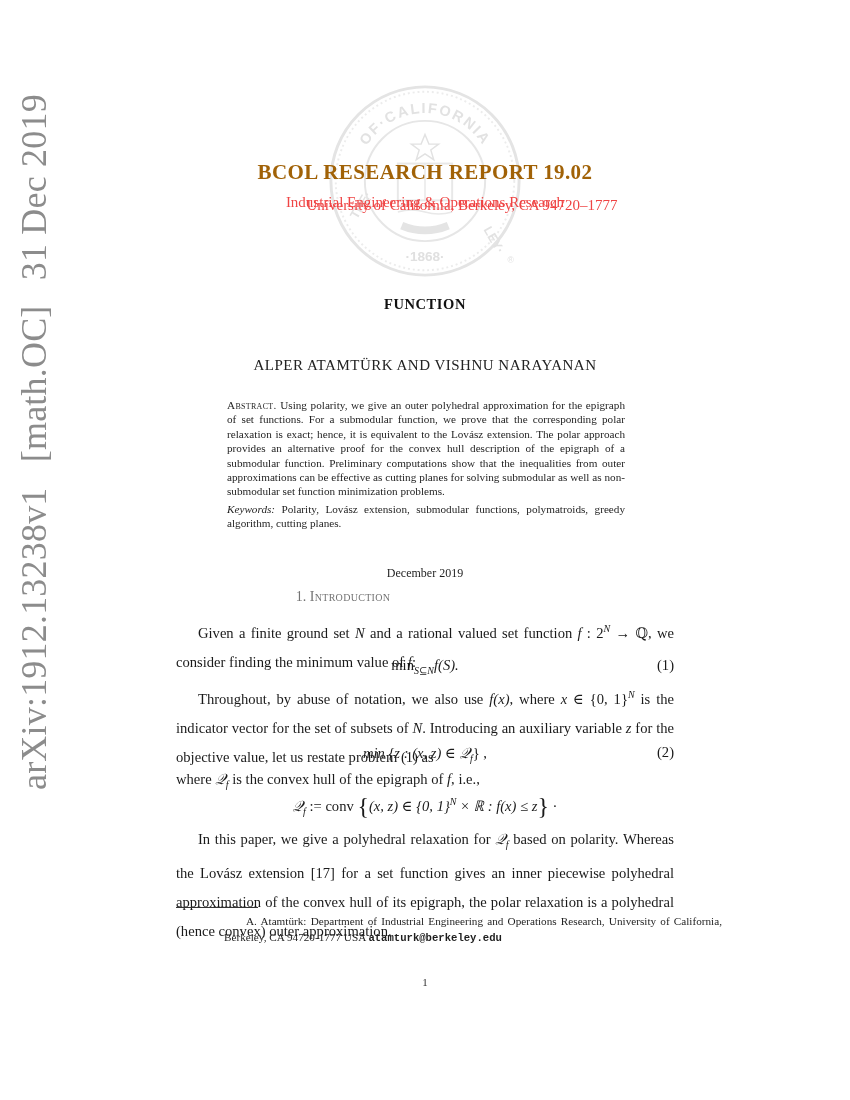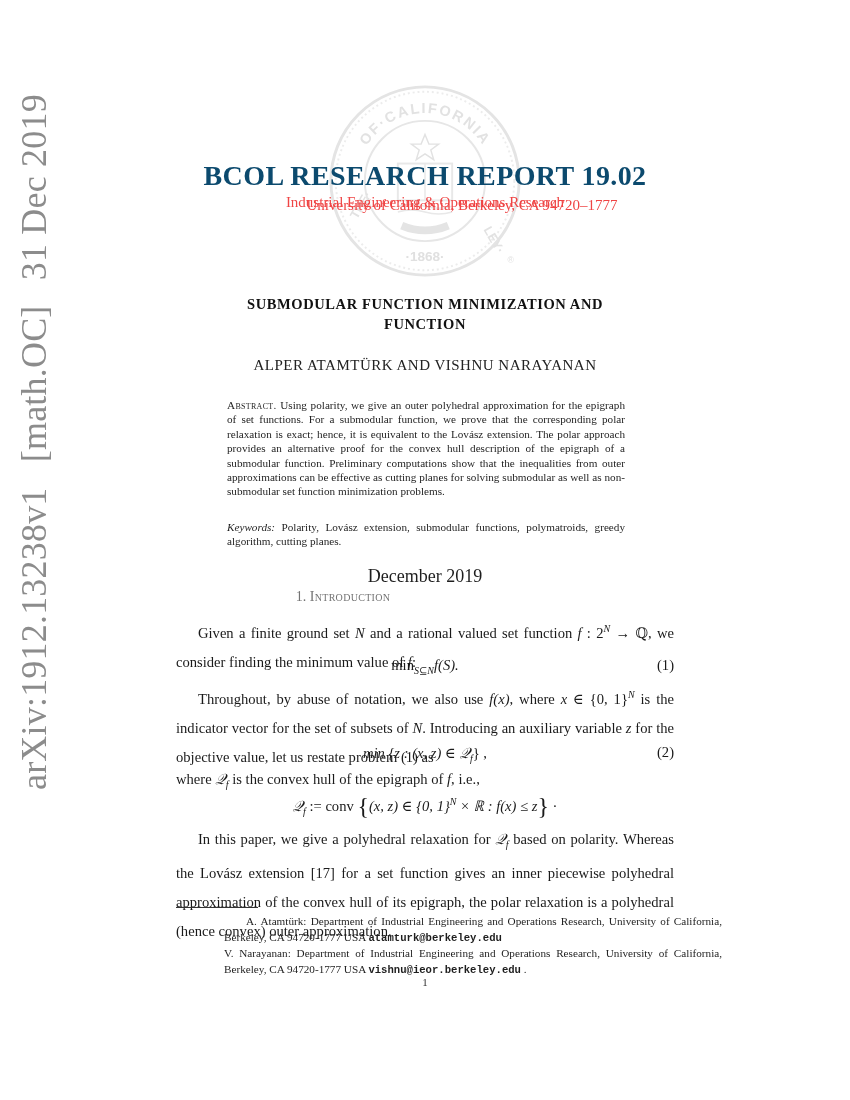--- a/index.html
+++ b/index.html
@@ -43,23 +43,23 @@
       height: 194px;
     }
 
     .report-title {
       position: absolute;
       left: 0; width: 850px;
       top: 160px;
       text-align: center;
       font-family: "Liberation Serif", "DejaVu Serif", serif;
       font-weight: bold;
-      font-size: 28px;
+      font-size: 21px;
       letter-spacing: 0.4px;
-      color: #0c4a6e;
+      color: #a16207;
     }
     .report-sub {
       position: absolute;
       left: 0; width: 850px;
       text-align: center;
       font-family: "Liberation Serif", "DejaVu Serif", serif;
       font-size: 15px;
       color: #ef4444;
     }
 
@@ -91,30 +91,30 @@
       left: 227px;
       width: 398px;
       top: 398px;
       font-family: "Liberation Serif", "DejaVu Serif", serif;
       font-size: 11.2px;
       line-height: 14.4px;
       text-align: justify;
       color: #1e1e1e;
     }
     .smallcaps { font-variant: small-caps; letter-spacing: 0.3px; margin-top: 28px; }
-    .keywords { margin-top: 21px; }
+    .keywords { margin-top: 3px; }
     .kw-label { font-style: italic; }
 
     .date-line {
       position: absolute;
       left: 0; width: 850px;
       top: 566px;
       text-align: center;
       font-family: "Liberation Serif", "DejaVu Serif", serif;
-      font-size: 18px;
+      font-size: 12px;
       color: #1e1e1e;
     }
     .section-head {
       position: absolute;
       left: 0; width: 686px;
       top: 589px;
       text-align: center;
       font-family: "Liberation Serif", "DejaVu Serif", serif;
       font-size: 14px;
       color: #737373;
@@ -216,21 +216,20 @@
   <path d="M 72 132 Q 86 128 100 132 Q 114 136 128 132" fill="none" stroke="#e8e8e8" stroke-width="1.5"></path>
   <path d="M 76 146 Q 100 156 124 146" fill="none" stroke="#e4e4e4" stroke-width="8"></path>
   <text x="185" y="185" font-family="Liberation Sans, sans-serif" font-size="9" fill="#e2e2e2">®</text>
 </svg>
 
 <div class="report-title">BCOL RESEARCH REPORT 19.02</div>
 <div class="report-sub" style="top:194px;">Industrial Engineering &amp; Operations Research</div>
 <div class="report-sub" style="top:197px;padding-left:37px;">University of California, Berkeley, CA 94720–1777</div>
 
 <div class="paper-title">
-  <div>SUBMODULAR FUNCTION MINIMIZATION AND</div>
   <div>FUNCTION</div>
 </div>
 <div class="authors">ALPER ATAMTÜRK AND VISHNU NARAYANAN</div>
 
 <div class="abstract">
   <div>
     <span class="smallcaps">Abstract.</span>
     <span>Using polarity, we give an outer polyhedral approximation for the epigraph of set functions. For a submodular function, we prove that the corresponding polar relaxation is exact; hence, it is equivalent to the Lovász extension. The polar approach provides an alternative proof for the convex hull description of the epigraph of a submodular function. Preliminary computations show that the inequalities from outer approximations can be effective as cutting planes for solving submodular as well as non-submodular set function minimization problems.</span>
   </div>
   <div class="keywords">
@@ -280,18 +279,15 @@
 
 <div class="body-text indent" style="top:825px;">
   <span>In this paper, we give a polyhedral relaxation for </span><span class="math">𝒬</span><sub class="math">f</sub><span> based on polarity. Whereas the Lovász extension [17] for a set function gives an inner piecewise polyhedral approximation of the convex hull of its epigraph, the polar relaxation is a polyhedral (hence convex) outer approximation.</span>
 </div>
 
 <div class="footrule"></div>
 <div class="footnotes">
   <div class="indent" style="text-indent:22px;">
     <span>A. Atamtürk: Department of Industrial Engineering and Operations Research, University of California, Berkeley, CA 94720-1777 USA </span><span class="mono">atamturk@berkeley.edu</span>
   </div>
-  <div>
-    <span>V. Narayanan: Department of Industrial Engineering and Operations Research, University of California, Berkeley, CA 94720-1777 USA </span><span class="mono">vishnu@ieor.berkeley.edu</span><span> .</span>
-  </div>
 </div>
 
 <div class="page-number">1</div>
 
 </body></html>

